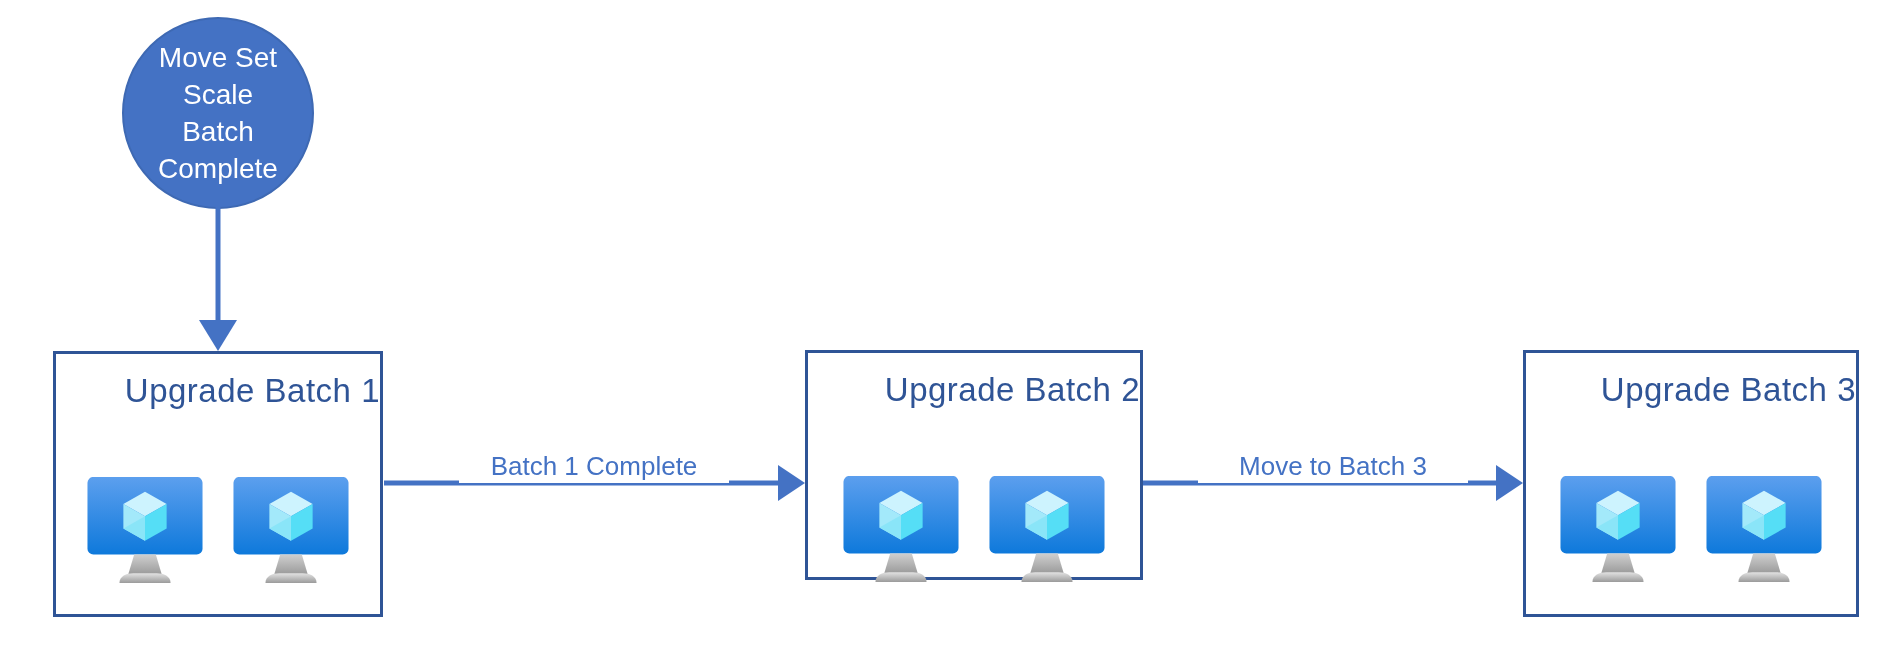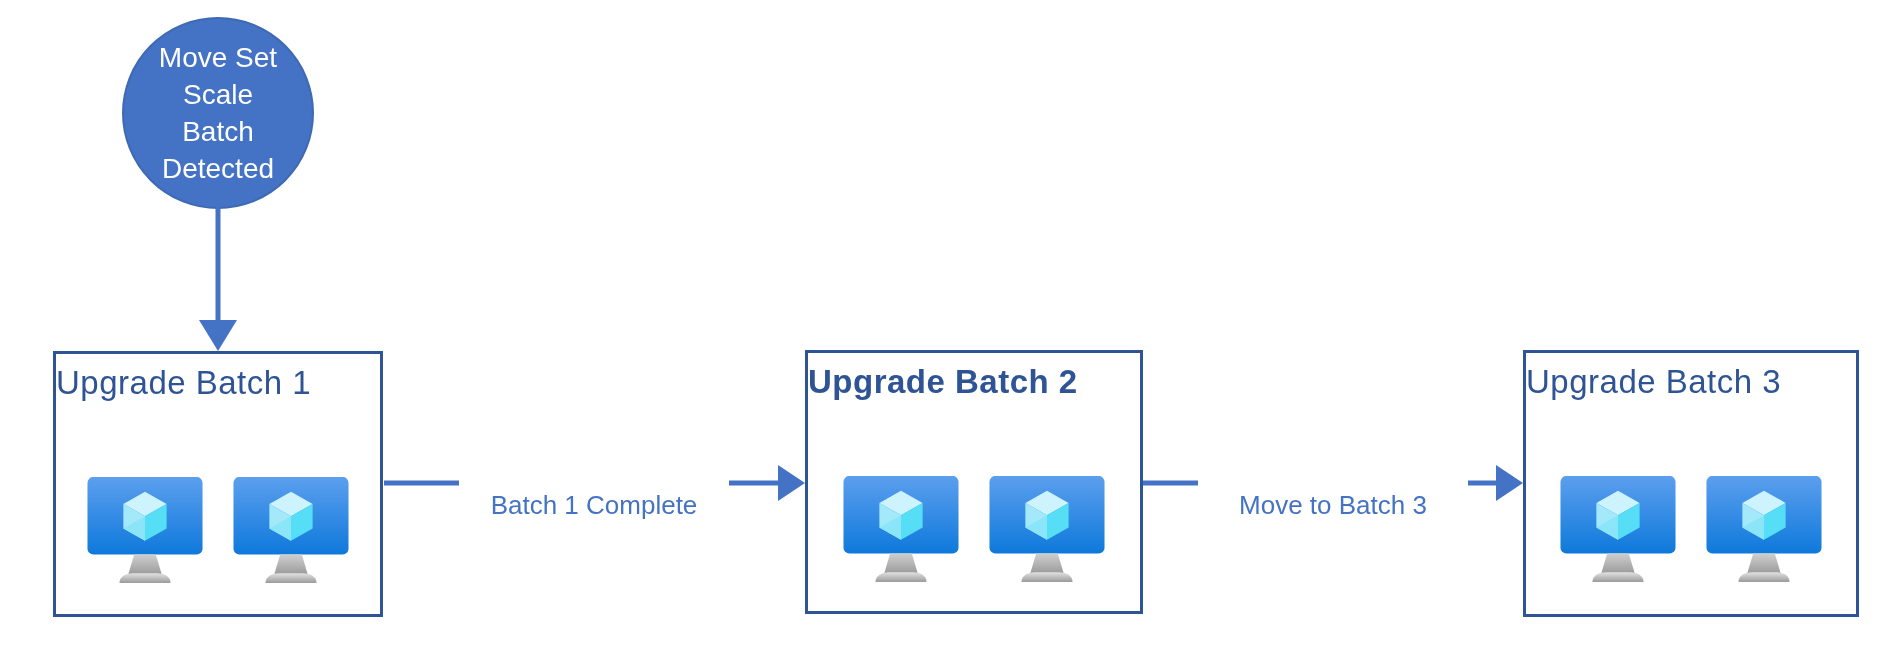--- a/index.html
+++ b/index.html
@@ -38,25 +38,25 @@
   .start-node-label span { display: block; }
 
   
   .batch-box {
     position: absolute;
     box-sizing: border-box;
     border: 3px solid var(--box-border, #2F5496);
     background: var(--background, #FFFFFF);
   }
   .batch-box.b1 { left: 53px;   top: 351px; width: 330px; height: 266px; }
-  .batch-box.b2 { left: 805px;  top: 350px; width: 338px; height: 264px; font-weight: bold; }
+  .batch-box.b2 { left: 805px;  top: 350px; width: 338px; height: 230px; }
   .batch-box.b3 { left: 1523px; top: 350px; width: 336px; height: 267px; }
   .box-title {
-    margin-top: 10px;
-    text-align: left;
+    margin-top: 18px;
+    text-align: right;
     font-size: 33px;
     color: var(--box-title-color, #2F5496);
     letter-spacing: 0.5px;
     white-space: nowrap;
   }
   .vm-row {
     position: absolute;
     left: 0; right: 0; top: 122px;
     display: flex;
     justify-content: center;
@@ -78,21 +78,21 @@
     width: 270px;
     top: 450px;
     background: var(--background, #FFFFFF);
     color: var(--connector, #4472C4);
     font-size: 26px;
     line-height: 33px;
     text-align: center;
     white-space: nowrap;
     z-index: 2;
   }
-  .connector-label span { display: block; margin-top: 39px; }
+  .connector-label span { display: block; }
   .label1 { left: 459px; }
   .label2 { left: 1198px; }
 </style>
 </head>
 <body>
 
 <svg width="0" height="0" style="position:absolute" aria-hidden="true">
   <defs>
     <linearGradient id="vmScreenG" x1="0" y1="0" x2="0" y2="1">
       <stop offset="0" stop-color="#5C9FEE"></stop>
@@ -118,21 +118,21 @@
   </defs>
 </svg>
 
 <div class="canvas">
 
   <div class="start-node">
     <div class="start-node-label">
       <span>Move Set</span>
       <span>Scale</span>
       <span>Batch</span>
-      <span>Detected</span>
+      <span>Complete</span>
     </div>
   </div>
 
   <svg class="down-arrow-svg" viewBox="0 0 44 146">
     <line class="connector-line" x1="22" y1="0" x2="22" y2="118"></line>
     <polygon class="connector-head" points="3,114 41,114 22,145"></polygon>
   </svg>
 
   <div class="batch-box b1">
     <div class="box-title">Upgrade Batch 1</div>

